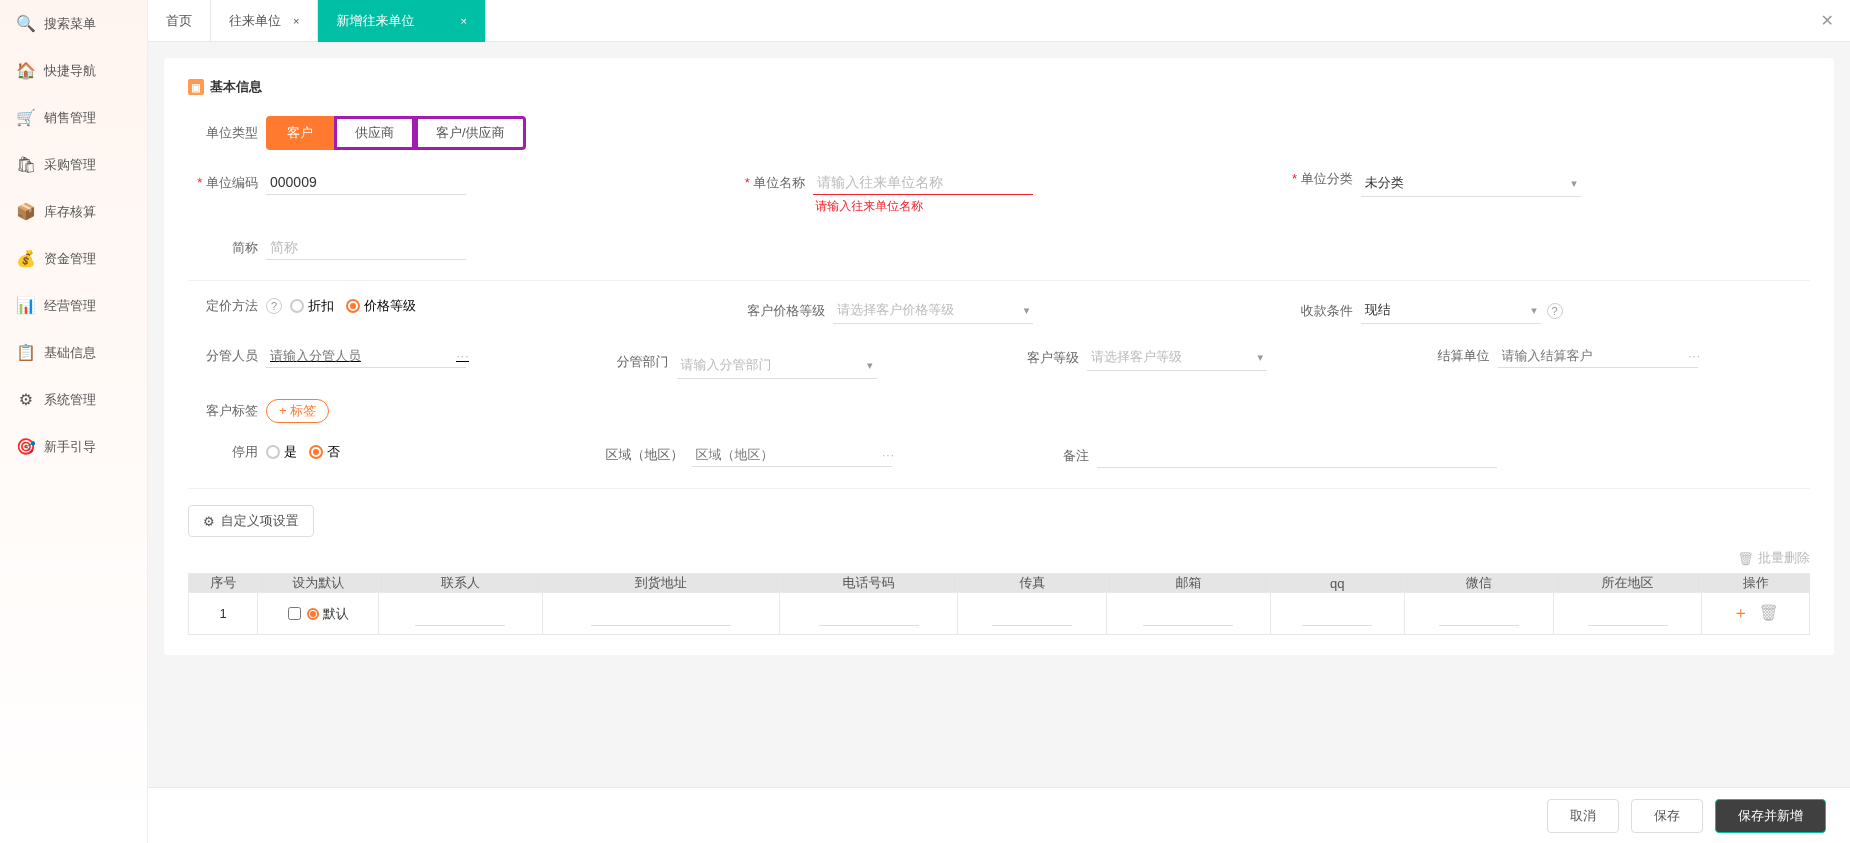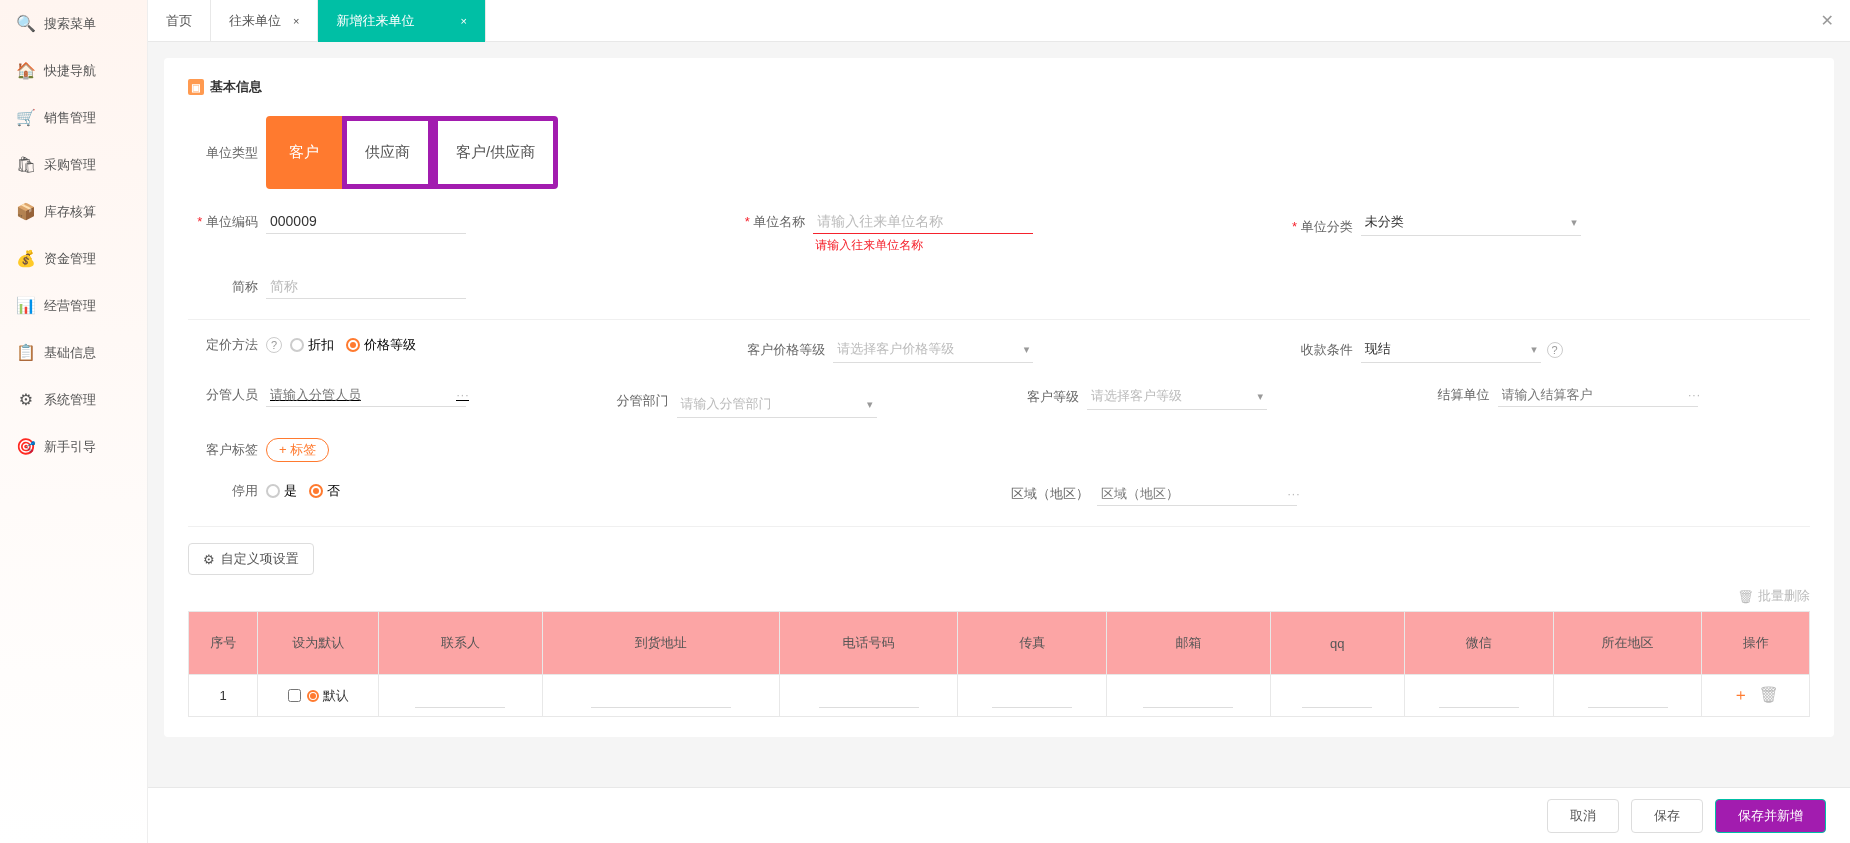--- a/index.html
+++ b/index.html
@@ -161,25 +161,25 @@
     .radio-circle.checked::after {
       content: '';
       width: 6px; height: 6px;
       border-radius: 50%;
       background: #ff7a2f;
     }
 
     
     .type-btn-group { display: flex; gap: 0; }
     .type-btn {
-      padding: 22px 18px;
-      border: 5px solid #a21caf;
+      padding: 5px 18px;
+      border: 3px solid #a21caf;
       background: #fff;
       cursor: pointer;
-      font-size: 15px;
+      font-size: 13px;
       color: #555;
     }
     .type-btn.active { background: #ff7a2f; color: #fff; border-color: #ff7a2f; }
     .type-btn:first-child { border-radius: 4px 0 0 4px; }
     .type-btn:last-child { border-radius: 0 4px 4px 0; }
 
     
     .more-btn {
       color: #ff7a2f;
       cursor: pointer;
@@ -219,22 +219,22 @@
       margin-bottom: 12px;
     }
 
     
     .data-table {
       width: 100%;
       border-collapse: collapse;
       font-size: 13px;
     }
     .data-table th {
-      background: #fca5a5;
-      padding: 22px 10px;
+      background: #e5e5e5;
+      padding: 0 10px;
       text-align: center;
       color: #555;
       border-bottom: 1px solid #e8e8e8;
       border-right: 1px solid #e8e8e8;
       font-weight: normal;
     }
     .data-table td {
       padding: 8px 10px;
       text-align: center;
       border-bottom: 1px solid #e8e8e8;
@@ -286,21 +286,21 @@
       flex-shrink: 0;
     }
     .btn {
       padding: 7px 22px;
       border-radius: 4px;
       cursor: pointer;
       font-size: 13px;
       border: 1px solid transparent;
     }
     .btn-default { background: #fff; border-color: #ddd; color: #555; }
-    .btn-success { background: #a21caf; color: #fff; border-color: #00bfa5; font-family: Liberation Mono, monospace; }
+    .btn-success { background: #404040; color: #fff; border-color: #00bfa5; font-family: Liberation Mono, monospace; }
 
     .help-icon {
       display: inline-flex;
       align-items: center;
       justify-content: center;
       width: 16px; height: 16px;
       border-radius: 50%;
       border: 1px solid #ccc;
       color: #999;
       font-size: 11px;
@@ -407,21 +407,21 @@
           <div style="display:flex;align-items:center;">
             <span class="form-label">
               <span style="color:#f5222d;">*</span>
               <span>单位名称</span>
             </span>
             <input class="form-input error-border" type="text" style="width: 220px;" placeholder="请输入往来单位名称">
           </div>
           <span class="error-text" style="margin-left:80px;">请输入往来单位名称</span>
         </div>
 
-        <div style="display:flex;align-items:flex-end;flex:1;">
+        <div style="display:flex;align-items:flex-start;flex:1;">
           <span class="form-label">
             <span style="color:#f5222d;">*</span>
             <span>单位分类</span>
           </span>
           <div class="form-select has-value" style="width:220px;">
             <span>未分类</span>
             <span class="arrow">▾</span>
           </div>
         </div>
       </div>
@@ -536,20 +536,24 @@
         </div>
 
         <div style="display:flex;align-items:center;flex:1;">
           <span class="form-label" style="min-width:80px;">区域（地区）</span>
           <div class="input-with-suffix" style="width:200px;">
             <input type="text" placeholder="区域（地区）" style="">
             <span class="more-btn suffix">···</span>
           </div>
         </div>
 
+        <div style="display:flex;align-items:center;flex:2;">
+          <span class="form-label">备注</span>
+          <input class="form-input" type="text" style="width: 400px;">
+        </div>
       </div>
 
       
 
       <hr class="form-divider">
 
       
       <button class="custom-settings-btn">
         <span>⚙</span>
         <span>自定义项设置</span>

